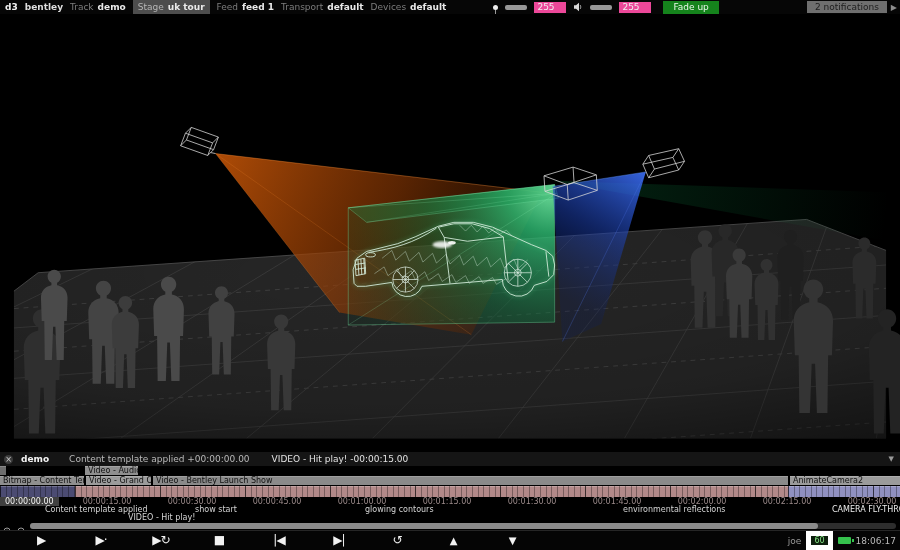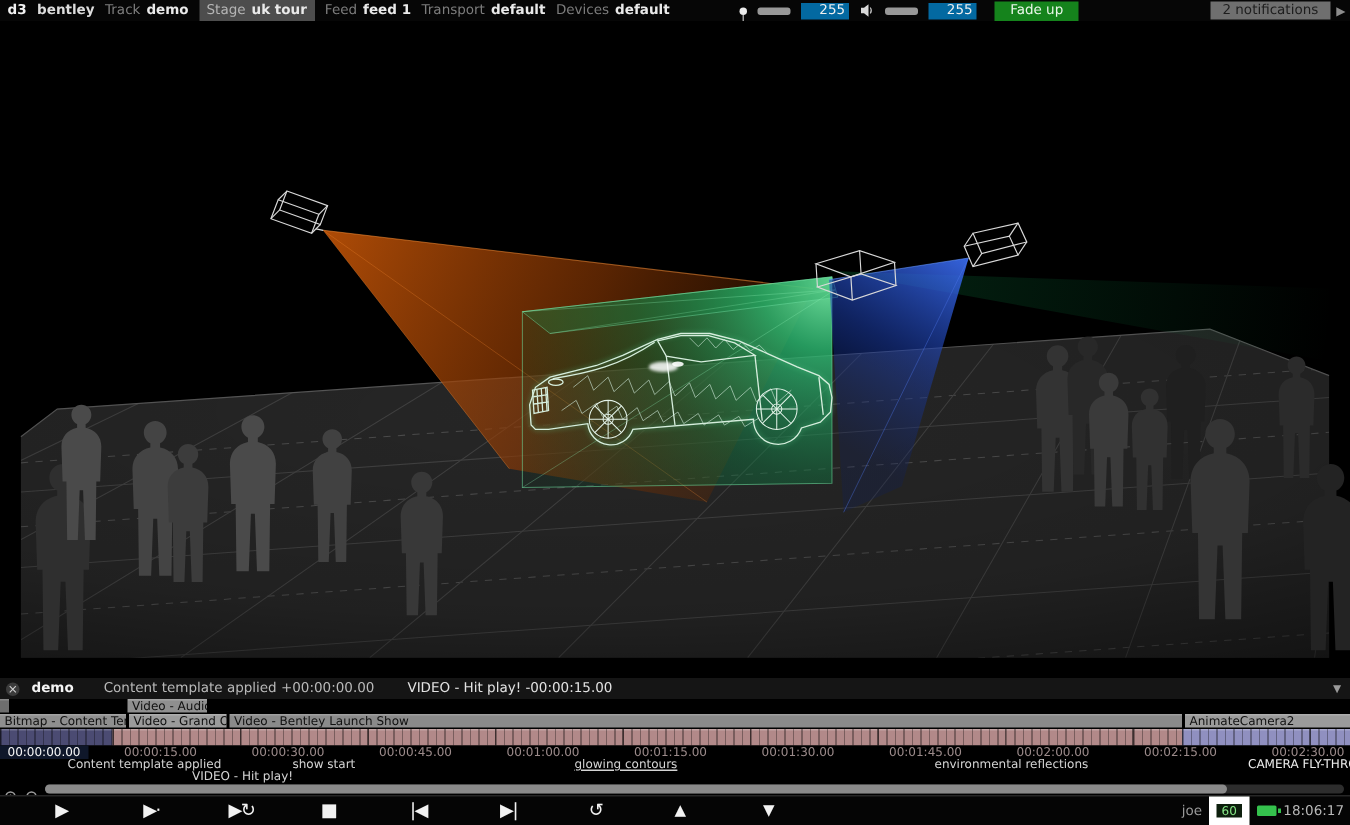--- a/index.html
+++ b/index.html
@@ -14,21 +14,21 @@
   .appname{color:#f2f2f2;font-weight:bold;}
   .proj{color:#dedede;font-weight:bold;}
   .menu{display:flex;gap:4px;align-items:center;height:14px;}
   .mlabel{color:#7d7d7d;}
   .mvalue{color:#eaeaea;font-weight:bold;}
   .menu.active{background:#4d4d4d;padding:0 5px;}
   .menu.active .mlabel{color:#b5b5b5;}
   .bulb{width:5px;height:5px;background:#ececec;border-radius:50%;position:relative;margin-left:40px;}
   .bulb::after{content:"";position:absolute;top:5px;left:2px;width:1px;height:4px;background:#9a9a9a;}
   .slider{width:22px;height:5px;background:#989898;border-radius:2px;}
-  .valbox{width:26px;background:#0369a1;color:#f0f0f0;text-align:right;padding:0 3px;
+  .valbox{width:26px;background:#ec4899;color:#f0f0f0;padding:0 3px;
           height:11px;line-height:11px;font-size:9px;}
   .fadeup{background:#15831c;color:#eaf7ea;border:none;font-size:9px;height:13px;
           line-height:13px;padding:0 10px;margin-left:5px;font-family:inherit;}
   .notifwrap{margin-left:auto;display:flex;align-items:center;gap:4px;padding-right:3px;}
   .notif{background:#6f6f6f;color:#1d1d1d;padding:0 8px;height:12px;line-height:12px;font-size:9px;}
   .notifcaret{color:#8d8d8d;font-size:8px;}
 
   
   .viewport{position:absolute;top:14px;left:0;width:900px;height:438px;background:#000;}
 
@@ -47,21 +47,21 @@
   .row2{top:24px;height:10px;}
   .bar{position:absolute;top:0;height:9px;font-size:8px;line-height:9px;color:#101010;
        padding:0 3px;box-sizing:border-box;white-space:nowrap;overflow:hidden;
        box-shadow:inset 0 1px 0 rgba(255,255,255,.18);}
   .tl-ruler{position:absolute;top:34px;left:0;width:900px;height:11px;background:#111;}
   .sec{position:absolute;top:0;height:11px;box-shadow:inset 0 1px 0 rgba(255,255,255,.22);}
   .sec::after{content:"";position:absolute;inset:0;
       background:repeating-linear-gradient(90deg,rgba(0,0,0,.32) 0 1px,transparent 1px 5.67px),
                  repeating-linear-gradient(90deg,rgba(0,0,0,.5) 0 1px,transparent 1px 85px);}
   .tl-times{position:absolute;top:45px;left:0;width:900px;height:9px;background:#000;}
-  .curtime{position:absolute;left:0;top:0;height:9px;background:#0f172a;color:#f5f5f5;
+  .curtime{position:absolute;left:0;top:0;height:9px;background:#404040;color:#f5f5f5;
            font-size:8px;line-height:9px;padding:0 5px;}
   .tt{position:absolute;top:0;font-size:8px;line-height:9px;color:#9b8a8a;transform:translateX(-50%);white-space:nowrap;}
   .tl-note1{position:absolute;top:54px;left:0;width:900px;height:8px;}
   .tl-note2{position:absolute;top:62px;left:0;width:900px;height:8px;padding-left:10px;}
   .note{position:absolute;top:0;font-size:8px;line-height:8px;color:#d4d4d4;white-space:nowrap;margin-left:43px;}
   .note.cap{color:#ececec;}
   .tl-scroll{position:absolute;top:70px;left:0;width:900px;height:8px;}
   .zicon{position:absolute;top:0;}
   .sctrack{position:absolute;left:30px;top:1px;width:866px;height:6px;background:#2d2d2d;border-radius:3px;}
   .scthumb{position:absolute;left:0;top:0;width:788px;height:6px;background:#8a8a8a;border-radius:3px;}
@@ -328,21 +328,21 @@
       <span class="tt" style="left:532px;">00:01:30.00</span>
       <span class="tt" style="left:617px;">00:01:45.00</span>
       <span class="tt" style="left:702px;">00:02:00.00</span>
       <span class="tt" style="left:787px;">00:02:15.00</span>
       <span class="tt" style="left:872px;">00:02:30.00</span>
     </div>
 
     <div class="tl-note1">
       <span class="note" style="left:2px;">Content template applied</span>
       <span class="note" style="left:152px;">show start</span>
-      <span class="note" style="left:340px;text-decoration:underline;">glowing contours</span>
+      <span class="note" style="left:322px;">glowing contours</span>
       <span class="note" style="left:580px;">environmental reflections</span>
       <span class="note cap" style="left:789px;">CAMERA FLY-THROUGH - Drag t</span>
     </div>
     <div class="tl-note2">
       <span class="note" style="left:85px;">VIDEO - Hit play!</span>
     </div>
 
     <div class="tl-scroll">
       <span class="zicon" style="left:3px;">
         <svg width="10" height="10" viewBox="0 0 10 10">

